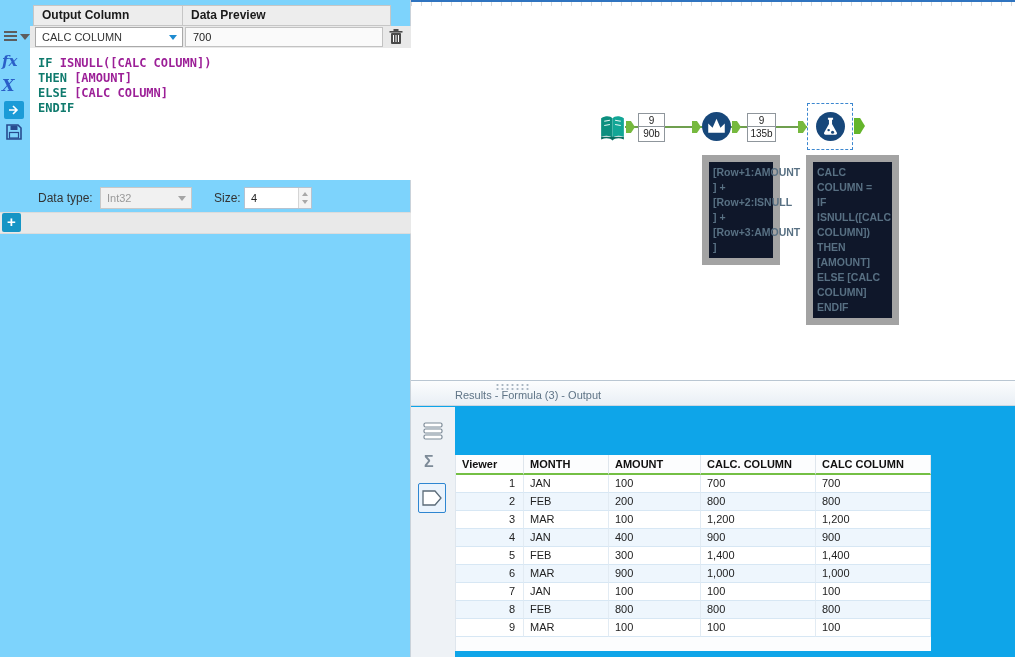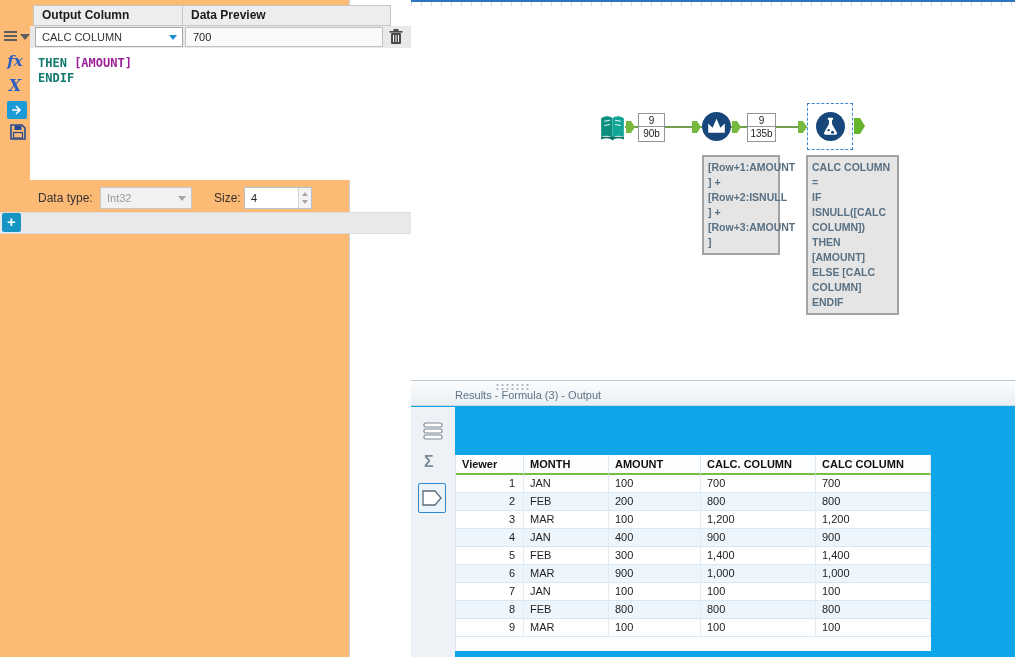--- a/index.html
+++ b/index.html
@@ -1,35 +1,35 @@
 <!DOCTYPE html>
 <html><head>
 <meta charset="utf-8">
 <style>
   *{box-sizing:border-box;margin:0;padding:0}
   html,body{background:#fff}
   body{font-family:"Liberation Sans",sans-serif}
   .stage{position:relative;width:1015px;height:657px;background:#fff;overflow:hidden}
 
   
-  #cfg{position:absolute;left:0;top:0;width:350px;height:657px;background:#fdba74;border-right:1px solid #c9d2da}
+  #cfg{position:absolute;left:0;top:0;width:411px;height:657px;background:#7dd3fc;border-right:1px solid #c9d2da}
   .cfg-hcell{position:absolute;top:5px;height:21px;background:#ededed;border:1px solid #c6c6c6;font-size:12px;font-weight:bold;color:#1a1a1a;line-height:19px;padding-left:8px}
   #cfg-h1{left:33px;width:150px}
   #cfg-h2{left:182px;width:209px}
   #cfg-row2{position:absolute;left:30px;top:26px;width:381px;height:22px;background:#e9e9e9}
   #grip-lines{position:absolute;left:4px;top:31px;width:13px;height:11px;background:repeating-linear-gradient(#5d5d5d 0 2px,transparent 2px 4px)}
   #grip-chev{position:absolute;left:20px;top:34px;width:0;height:0;border-left:5px solid transparent;border-right:5px solid transparent;border-top:6px solid #5d5d5d}
   #col-dd{position:absolute;left:35px;top:27px;width:148px;height:20px;background:#fff;border:1px solid #a9a9a9;font-size:11px;color:#333;line-height:18px;padding-left:6px;cursor:pointer}
   #col-dd .tri{position:absolute;right:5px;top:7px;width:0;height:0;border-left:4px solid transparent;border-right:4px solid transparent;border-top:5px solid #1e8bd0}
   #preview-box{position:absolute;left:185px;top:27px;width:198px;height:20px;background:#fafafa;border:1px solid #c2c2c2;font-size:11px;color:#222;line-height:18px;padding-left:7px}
   #trash{position:absolute;left:388px;top:28px;width:16px;height:18px;cursor:pointer}
   #formula{position:absolute;left:30px;top:48px;width:381px;height:132px;background:#fff;font-family:"DejaVu Sans Mono","Liberation Mono",monospace;font-size:12px;font-weight:bold;line-height:15px;padding:8px 0 0 8px;cursor:text}
   .kw{color:#0f7a6d}
   .fld{color:#9c1f97}
-  .lt-icon{position:absolute;left:2px;width:26px;text-align:center;cursor:pointer}
+  .lt-icon{position:absolute;left:2px;width:26px;cursor:pointer}
   #ic-fx{top:52px;font-family:"DejaVu Serif","Liberation Serif",serif;font-style:italic;font-weight:bold;font-size:15px;color:#2a5fc8}
   #ic-x{top:76px;font-family:"DejaVu Serif","Liberation Serif",serif;font-style:italic;font-weight:bold;font-size:16px;color:#2a5fc8}
   #ic-folder{top:101px;left:4px}
   #ic-save{top:123px;left:5px}
   #dt-label{position:absolute;left:38px;top:191px;font-size:12px;color:#333}
   #dt-dd{position:absolute;left:100px;top:187px;width:92px;height:22px;background:#f1f1f1;border:1px solid #c8c8c8;font-size:11px;color:#9a9a9a;line-height:20px;padding-left:6px}
   #dt-dd .tri{position:absolute;right:5px;top:8px;width:0;height:0;border-left:4px solid transparent;border-right:4px solid transparent;border-top:5px solid #a5a5a5}
   #sz-label{position:absolute;left:214px;top:191px;font-size:12px;color:#333}
   #sz-input{position:absolute;left:244px;top:187px;width:68px;height:22px;background:#fff;border:1px solid #b5c3d1;font-size:11px;color:#222;line-height:20px;padding-left:6px}
   #sz-spin{position:absolute;right:0;top:0;width:13px;height:20px;background:#f3f3f3;border-left:1px solid #d5d5d5}
@@ -42,21 +42,21 @@
   #canvas{position:absolute;left:411px;top:0;width:604px;height:380px;background:#fff}
   #cv-topline{position:absolute;left:0;top:0;width:100%;height:2px;background:#2f74c0}
   #cv-ruler{position:absolute;left:0;top:2px;width:100%;height:4px;background:repeating-linear-gradient(90deg,#d4d9dd 0 1px,transparent 1px 10px)}
   .wire{position:absolute;height:2px;background:#6f9f4f;top:126px;z-index:1}
   .anchor{position:absolute;width:9px;height:12px;background:#76b93e;clip-path:polygon(0 0,55% 0,100% 50%,55% 100%,0 100%);z-index:3}
   .badge{position:absolute;top:113px;height:29px;background:#fff;border:1px solid #8f969c;font-size:10px;color:#222;text-align:center;z-index:2}
   .badge .b-top{height:13px;line-height:13px;border-bottom:1px solid #8f969c}
   .badge .b-bot{height:13px;line-height:14px}
   .tool{position:absolute;z-index:3;cursor:pointer}
   #sel-box{position:absolute;left:396px;top:103px;width:46px;height:47px;border:1px dashed #3c87cf;z-index:2}
-  .anno{position:absolute;top:155px;border:2px solid #a3a3a3;background:#e5e5e5;padding:3px 4px;font-size:10.5px;font-weight:bold;color:#587083;line-height:15px;z-index:2;cursor:pointer}
+  .anno{position:absolute;top:155px;border:7px solid #a3a3a3;background:#0f172a;padding:3px 4px;font-size:10.5px;font-weight:bold;color:#587083;line-height:15px;z-index:2;cursor:pointer}
   #anno1{left:291px;width:78px}
   #anno2{left:395px;width:93px}
 
   
   #res{position:absolute;left:411px;top:380px;width:636px;height:277px;background:#0ea5e9}
   #res-hdr{position:absolute;left:0;top:0;width:100%;height:26px;background:linear-gradient(#fcfdfe,#e9eff5);border-top:1px solid #b9c6d2;border-bottom:1px solid #ccd7e1}
   #res-grip{position:absolute;left:84px;top:2px;width:34px;height:8px;background-image:radial-gradient(circle,#a9b6c2 1px,transparent 1.2px);background-size:5px 4px}
   #res-title{position:absolute;left:44px;top:8px;font-size:11px;color:#5f7486;white-space:nowrap}
   #res-strip{position:absolute;left:0;top:27px;width:44px;bottom:0;background:#eef2f6}
   #rsi-1{position:absolute;left:12px;top:15px;cursor:pointer}
@@ -105,21 +105,23 @@
         <rect x="3" y="5" width="10" height="11" rx="1" fill="#4a4a4a"></rect>
         <rect x="1.5" y="3" width="13" height="1.6" fill="#4a4a4a"></rect>
         <rect x="5.5" y="1" width="5" height="2" fill="#4a4a4a"></rect>
         <line x1="5.5" y1="7" x2="5.5" y2="14" stroke="#fff" stroke-width="1"></line>
         <line x1="8" y1="7" x2="8" y2="14" stroke="#fff" stroke-width="1"></line>
         <line x1="10.5" y1="7" x2="10.5" y2="14" stroke="#fff" stroke-width="1"></line>
       </svg>
     </div>
 
     <div id="formula">
+      <div><span class="kw">IF </span><span class="fld">ISNULL([CALC COLUMN])</span></div>
       <div><span class="kw">THEN </span><span class="fld">[AMOUNT]</span></div>
+      <div><span class="kw">ELSE </span><span class="fld">[CALC COLUMN]</span></div>
       <div><span class="kw">ENDIF</span></div>
     </div>
 
     <div id="ic-fx" class="lt-icon">fx</div>
     <div id="ic-x" class="lt-icon">X</div>
     <div id="ic-folder" class="lt-icon">
       <svg width="20" height="18" viewBox="0 0 20 18">
         <rect width="20" height="18" rx="2" fill="#1a9bd7"></rect>
         <path d="M5 9 h7 M9 5 l4 4 -4 4" stroke="#fff" stroke-width="1.6" fill="none"></path>
       </svg>

